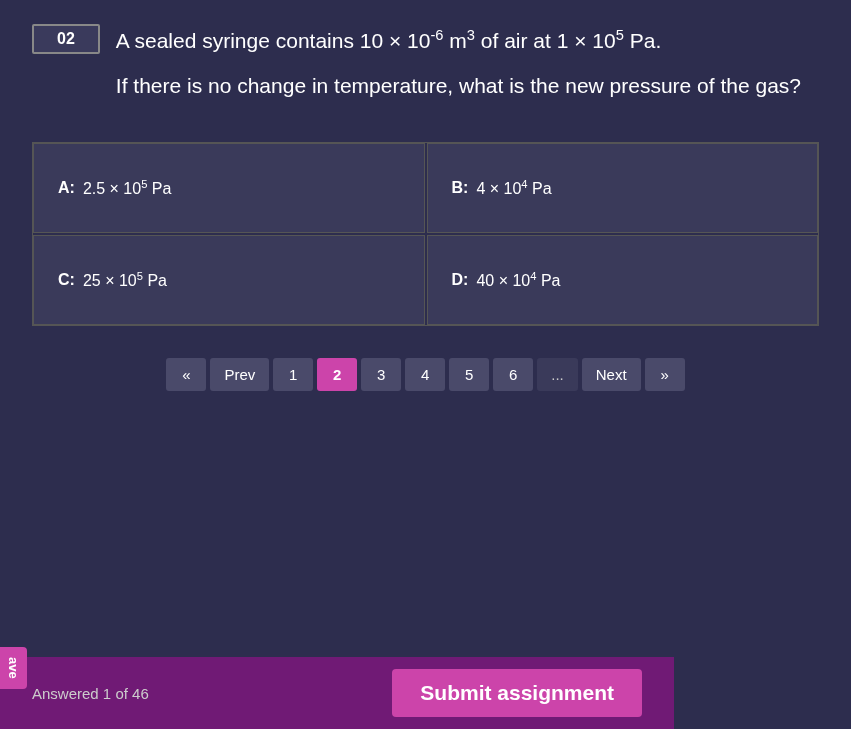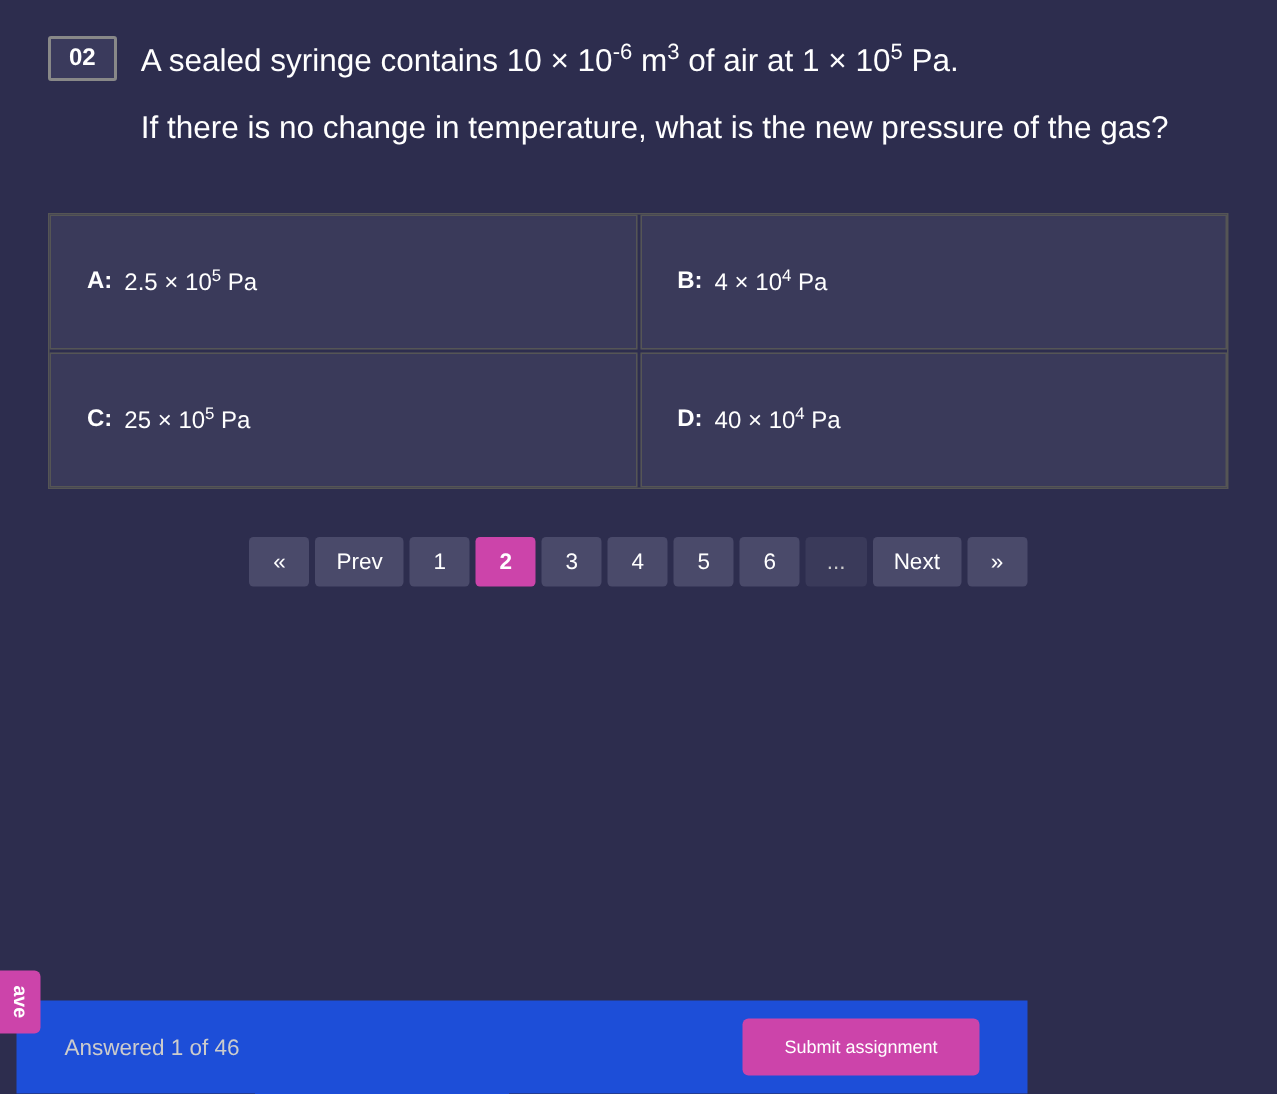--- a/index.html
+++ b/index.html
@@ -22,21 +22,21 @@
       align-items: flex-start;
       margin-bottom: 16px;
     }
 
     .question-number {
       background-color: #3a3a5c;
       border: 2px solid #888;
       color: #fff;
       font-weight: bold;
       font-size: 16px;
-      padding: 4px 12px;
+      padding: 4px 23px;
       min-width: 42px;
       text-align: center;
       margin-right: 16px;
       flex-shrink: 0;
       border-radius: 2px;
     }
 
     .question-text {
       font-size: 21px;
       line-height: 1.55;
@@ -106,40 +106,39 @@
       background-color: #3a3a5a;
       cursor: default;
       color: #ccc;
     }
 
     .footer-bar {
       display: flex;
       justify-content: space-between;
       align-items: center;
       padding: 12px 32px;
-      background-color: #1d4ed8;
+      background-color: #701a75;
       position: absolute;
       bottom: 0;
       left: 0;
       width: 674px;
-      margin-left: 11px;
     }
 
     .answered-text {
       font-size: 15px;
       color: #ccc;
     }
 
     .submit-btn {
       background-color: #cc44aa;
       color: #fff;
       border: none;
       padding: 12px 28px;
-      font-size: 12px;
-      font-weight: normal;
+      font-size: 21px;
+      font-weight: bold;
       cursor: pointer;
       border-radius: 4px;
     }
 
     .left-tab {
       position: absolute;
       left: 0;
       bottom: 40px;
       background-color: #cc44aa;
       color: #fff;

